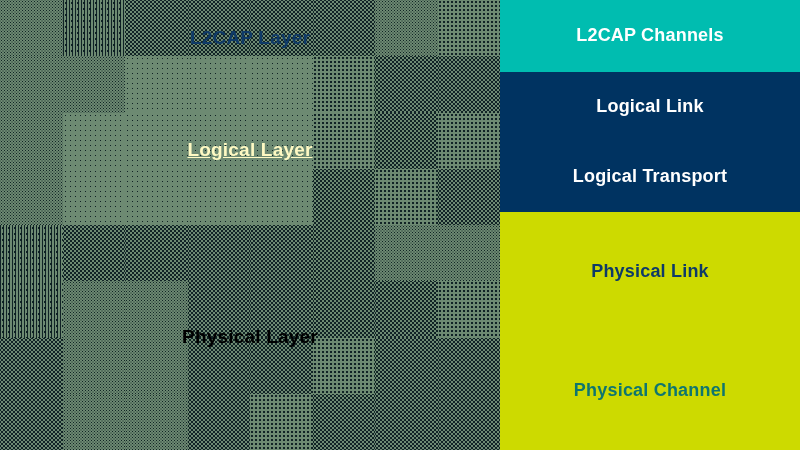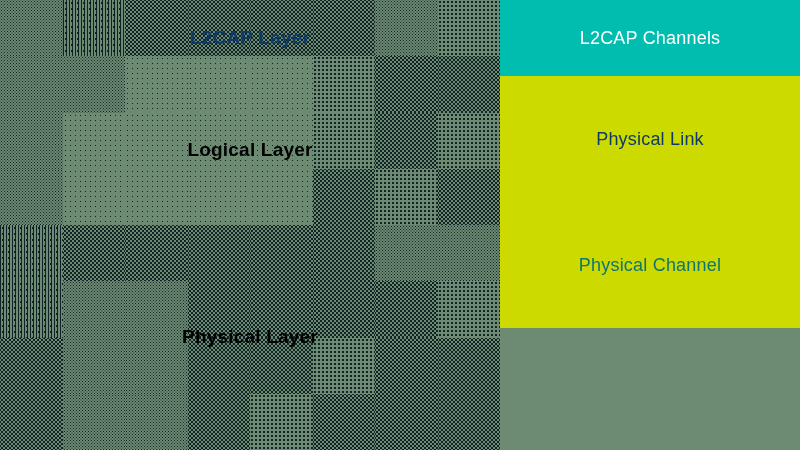--- a/index.html
+++ b/index.html
@@ -69,21 +69,21 @@
     flex: 0 0 300px;
   }
   .block { display: flex; flex-direction: column; }
   .block.h1 { height: 76px; }
   .block.h2 { height: 148px; }
   .block.h3 { height: 252px; }
   .item {
     flex: 1 1 0;
     display: flex; align-items: center; justify-content: center;
     font-size: 18px;
-    font-weight: normal;
+    font-weight: bold;
     letter-spacing: 0.2px;
   }
 </style>
 </head>
 <body>
 
 <div class="stage">
 
   <div class="left-pane">
     <div class="texture-grid">
@@ -150,34 +150,38 @@
         <div class="tc p-G"></div>
         <div class="tc p-M"></div>
         <div class="tc p-M"></div>
         <div class="tc p-M"></div>
       </div>
     <div class="labels-col">
       <div class="lrow h1">
         <span class="layer-label" style="color: rgb(14, 58, 104);">L2CAP Layer</span>
       </div>
       <div class="lrow h2">
-        <span class="layer-label" style="color: #000000;">Logical Layer</span>
+        <span class="layer-label" style="color: #fef9c3; text-decoration: underline;">Logical Layer</span>
       </div>
       <div class="lrow h3">
         <span class="layer-label" style="color: #000000;">Physical Layer</span>
       </div>
     </div>
   </div>
 
   <div class="right-pane">
 
     <section class="block h1" style="background-color: rgb(0, 189, 176);">
       <div class="item" style="color: rgb(255, 255, 255);">L2CAP Channels</div>
     </section>
 
+    <section class="block h2" style="background-color: rgb(0, 51, 97);">
+      <div class="item" style="color: rgb(255, 255, 255);">Logical Link</div>
+      <div class="item" style="color: rgb(255, 255, 255);">Logical Transport</div>
+    </section>
 
     <section class="block h3" style="background-color: rgb(205, 218, 0);">
       <div class="item" style="color: rgb(14, 58, 104);">Physical Link</div>
       <div class="item" style="color: #0f766e;">Physical Channel</div>
     </section>
 
   </div>
 </div>
 
 </body></html>

